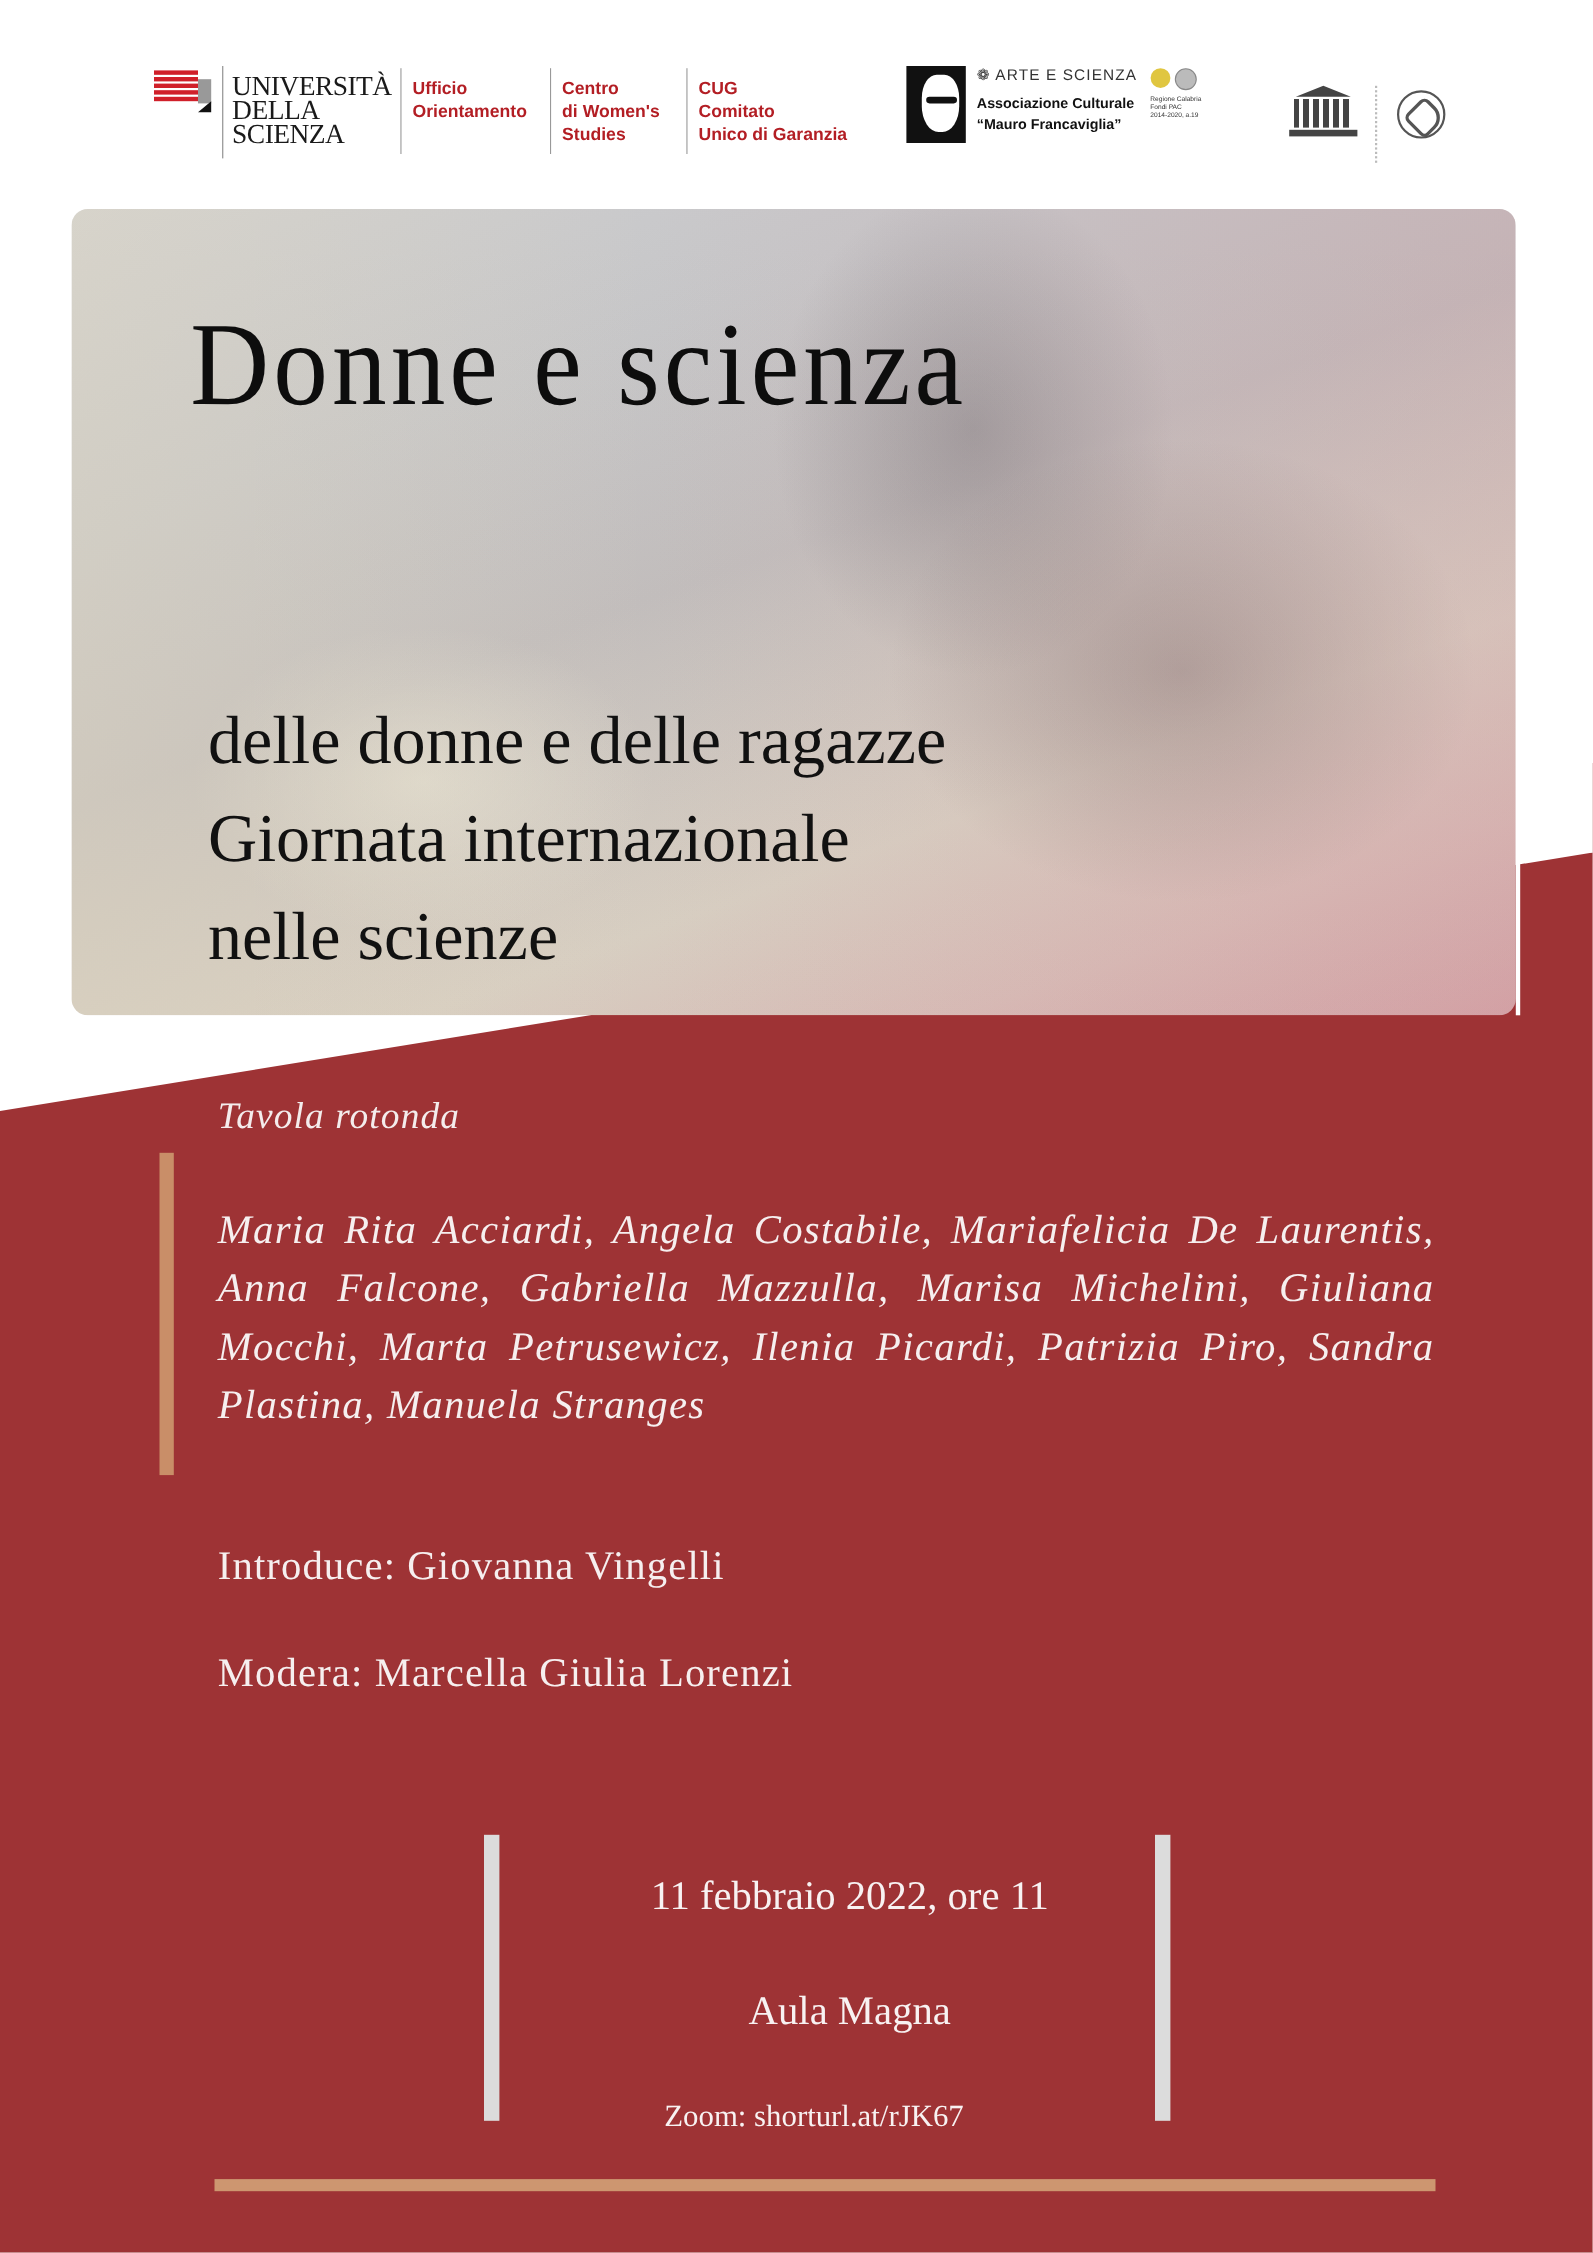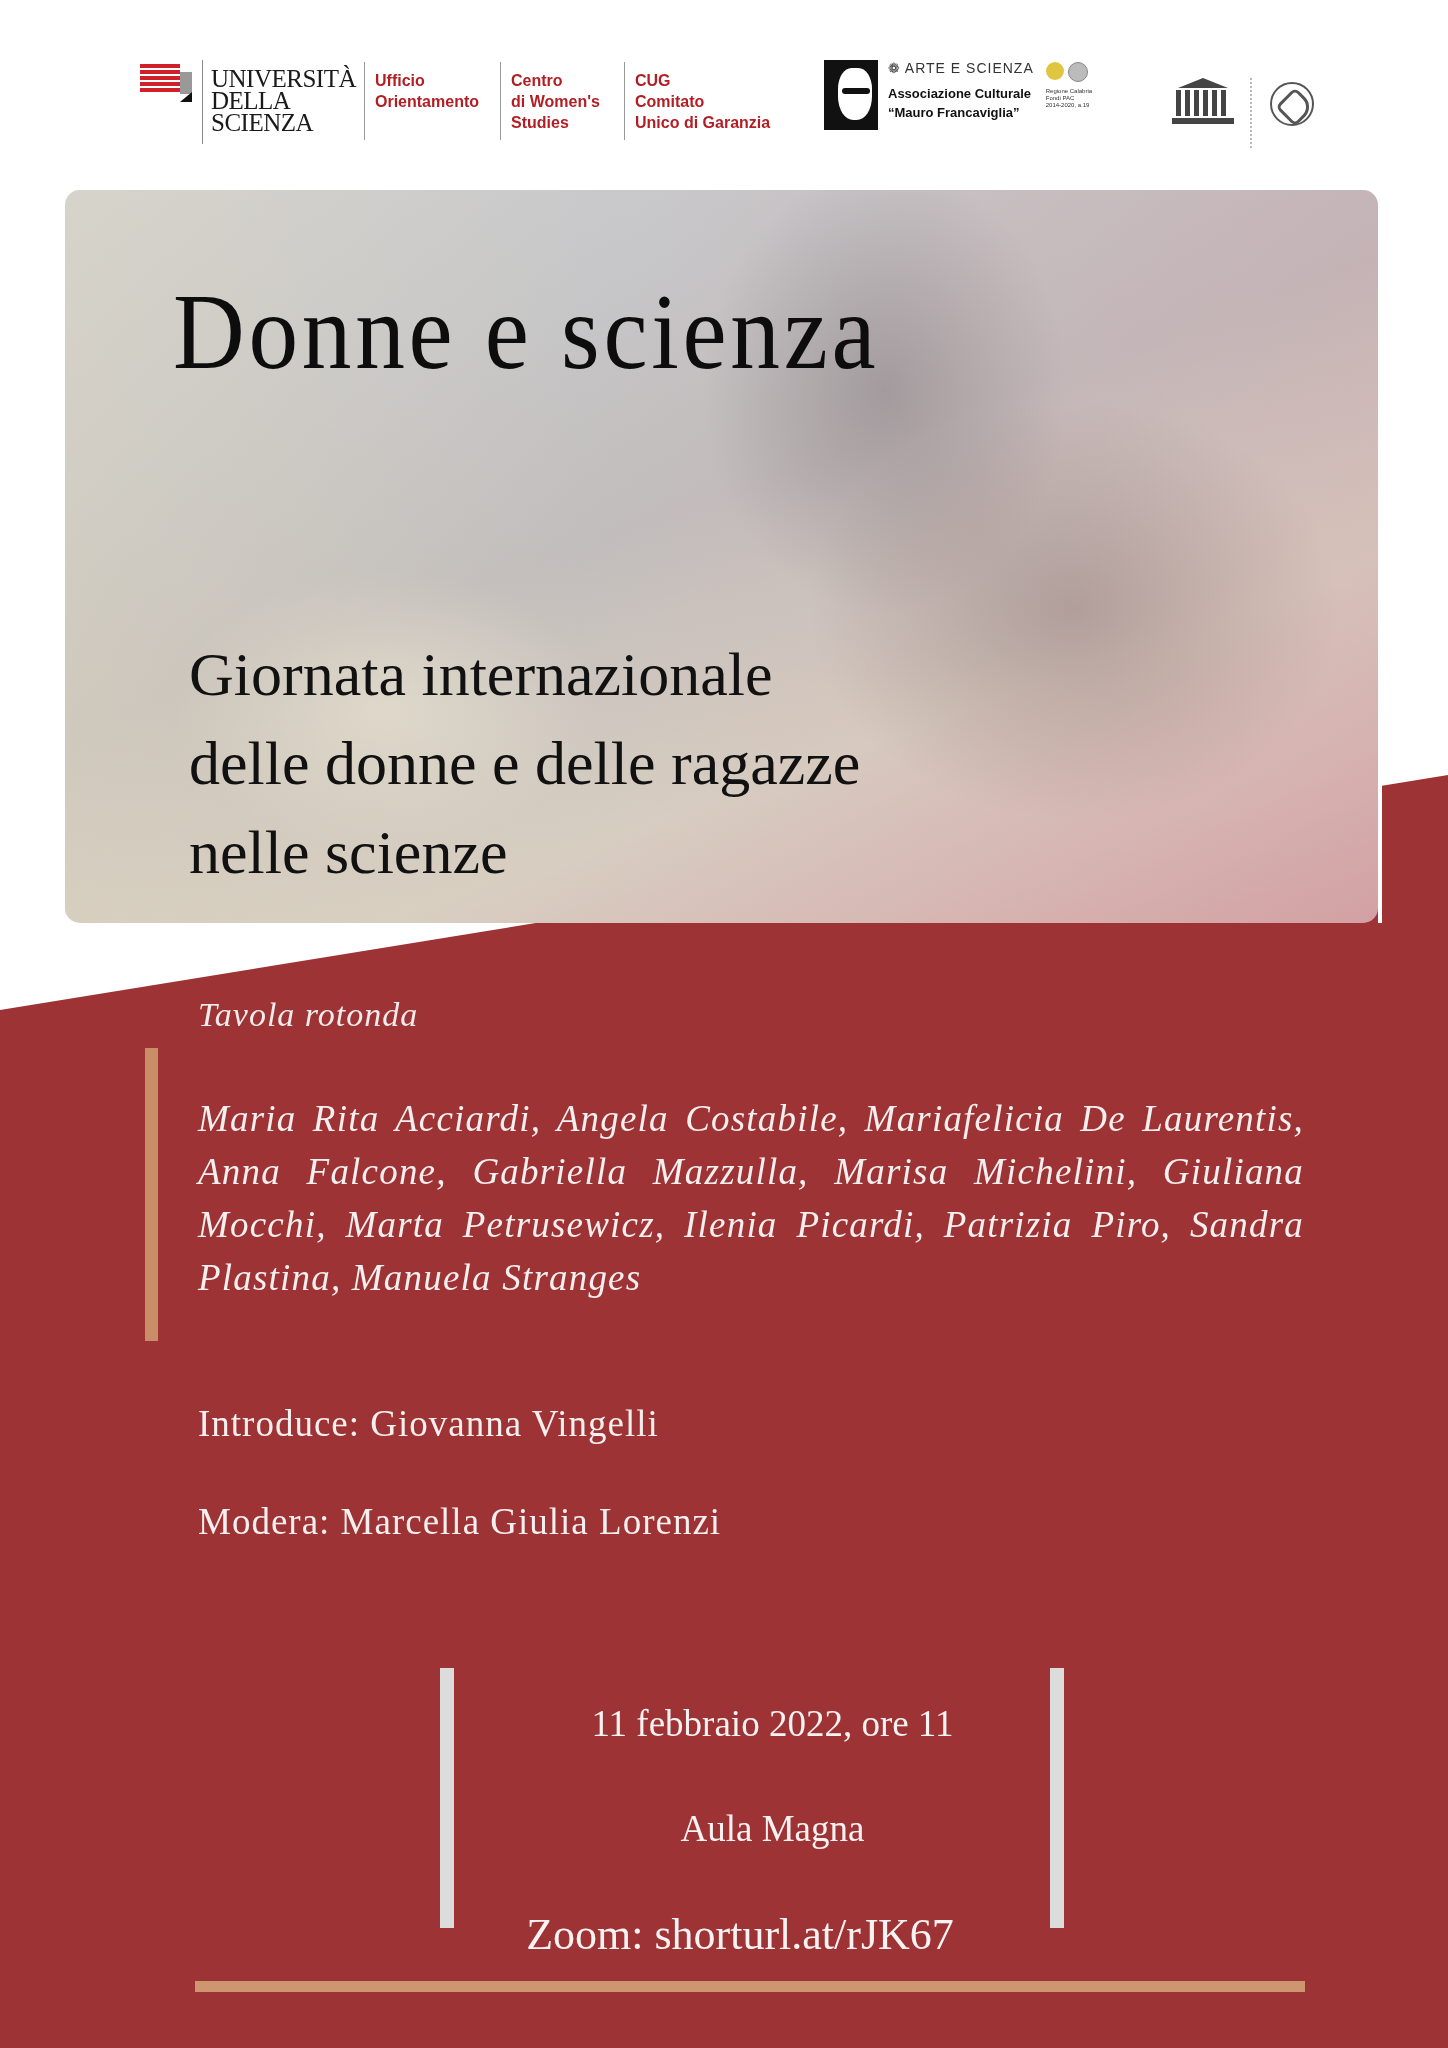--- a/index.html
+++ b/index.html
@@ -52,21 +52,21 @@
   .accent-bar{position:absolute;left:145px;top:1048px;width:13px;height:293px;background:#c98e68;}
   .participants{position:absolute;left:198px;top:1092px;width:1106px;font-size:37px;line-height:53px;color:#f6efef;text-align:justify;letter-spacing:1.2px;font-style:italic;}
   .intro{position:absolute;left:198px;top:1402px;font-size:37px;color:#f6efef;letter-spacing:1px;}
   .moderator{position:absolute;left:198px;top:1500px;font-size:37px;color:#f6efef;letter-spacing:1px;}
 
   .info-bar-left{position:absolute;left:440px;top:1668px;width:14px;height:260px;background:#dcdcdc;}
   .info-bar-right{position:absolute;left:1050px;top:1668px;width:14px;height:260px;background:#dcdcdc;}
   .info{position:absolute;left:454px;width:637px;text-align:center;font-size:37px;color:#f8f2f2;}
   .info.date{top:1702px;}
   .info.venue{top:1807px;}
-  .info.zoom{left:380px;width:720px;top:1909px;font-size:44px;}
+  .info.zoom{left:380px;width:720px;top:1909px;font-size:28px;}
   .bottom-rule{position:absolute;left:195px;top:1981px;width:1110px;height:11px;background:#cd9670;}
 </style>
 </head>
 <body>
 
 <div class="red-bg"></div>
 
 <div class="header">
   <div class="unical">
     <div class="unical-mark">
@@ -124,22 +124,22 @@
       <div class="cols"></div>
       <div class="base"></div>
   </div>
   <div class="unesco-sep"></div>
   <div class="whc"></div>
 </div>
 
 <div class="hero">
   <div class="hero-title">Donne e scienza</div>
   <div class="hero-sub">
+    <div>delle donne e delle ragazze</div>
     <div>Giornata internazionale</div>
-    <div>delle donne e delle ragazze</div>
     <div>nelle scienze</div>
   </div>
 </div>
 <div class="hero-edge"></div>
 
 <div class="section-label">Tavola rotonda</div>
 <div class="accent-bar"></div>
 <div class="participants">Maria Rita Acciardi,  Angela Costabile, Mariafelicia De Laurentis, Anna Falcone, Gabriella Mazzulla, Marisa Michelini, Giuliana Mocchi, Marta Petrusewicz, Ilenia Picardi, Patrizia Piro, Sandra Plastina, Manuela Stranges</div>
 <div class="intro">Introduce: Giovanna Vingelli</div>
 <div class="moderator">Modera: Marcella Giulia Lorenzi</div>

